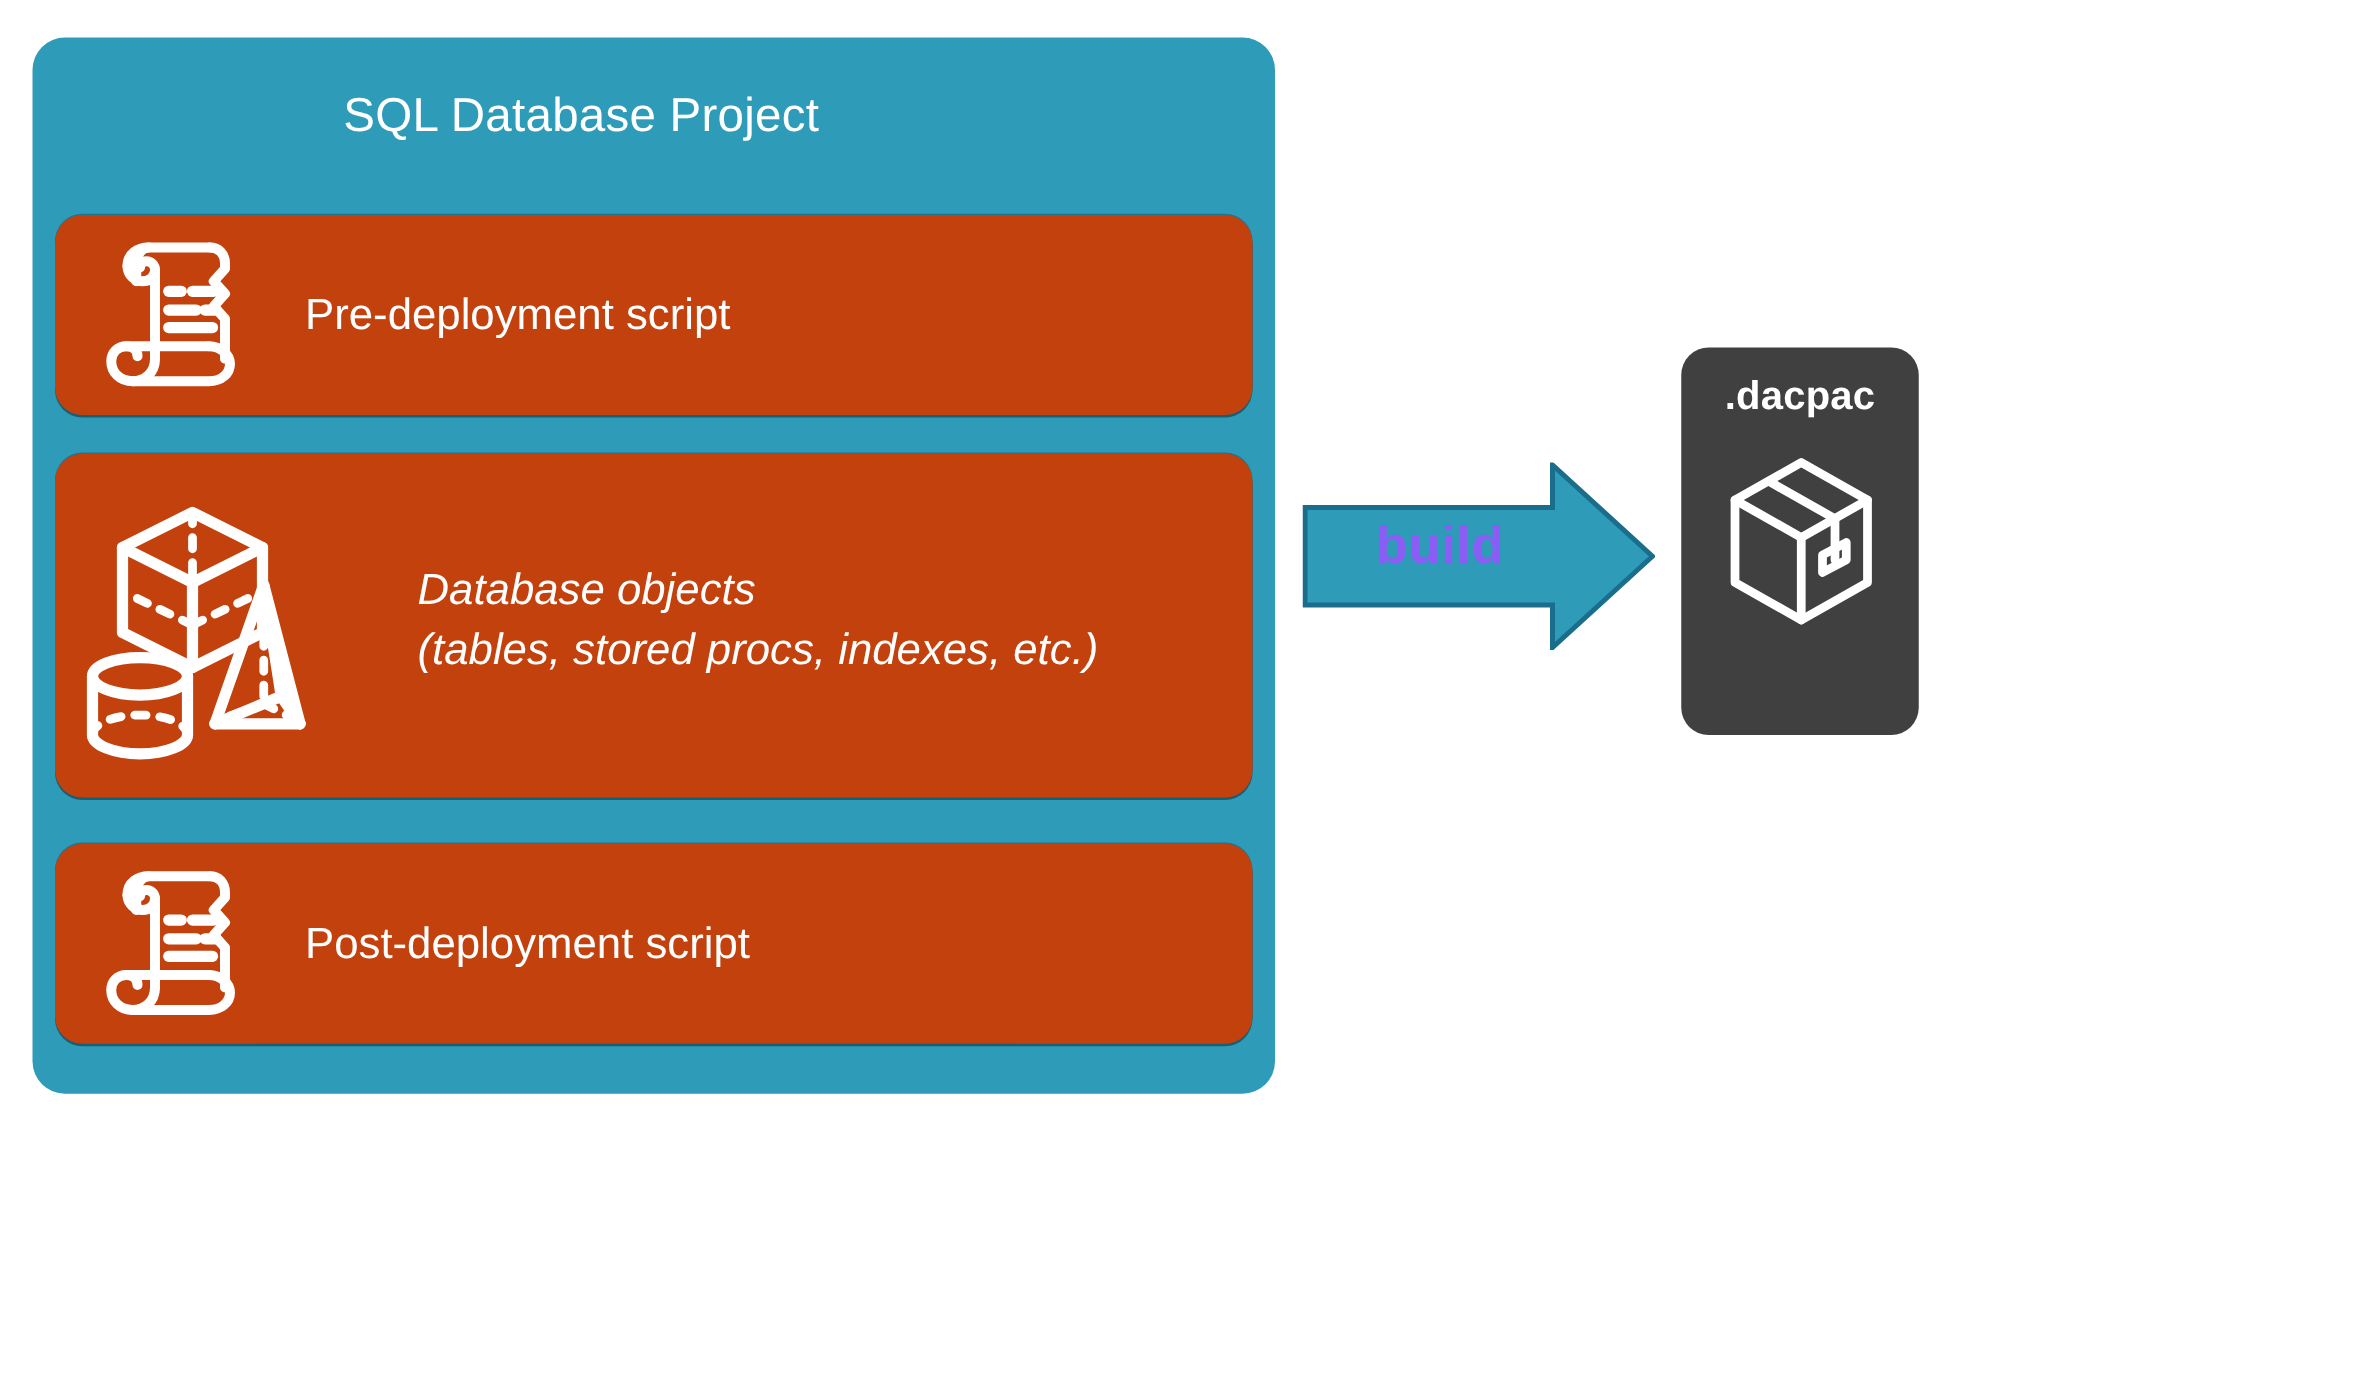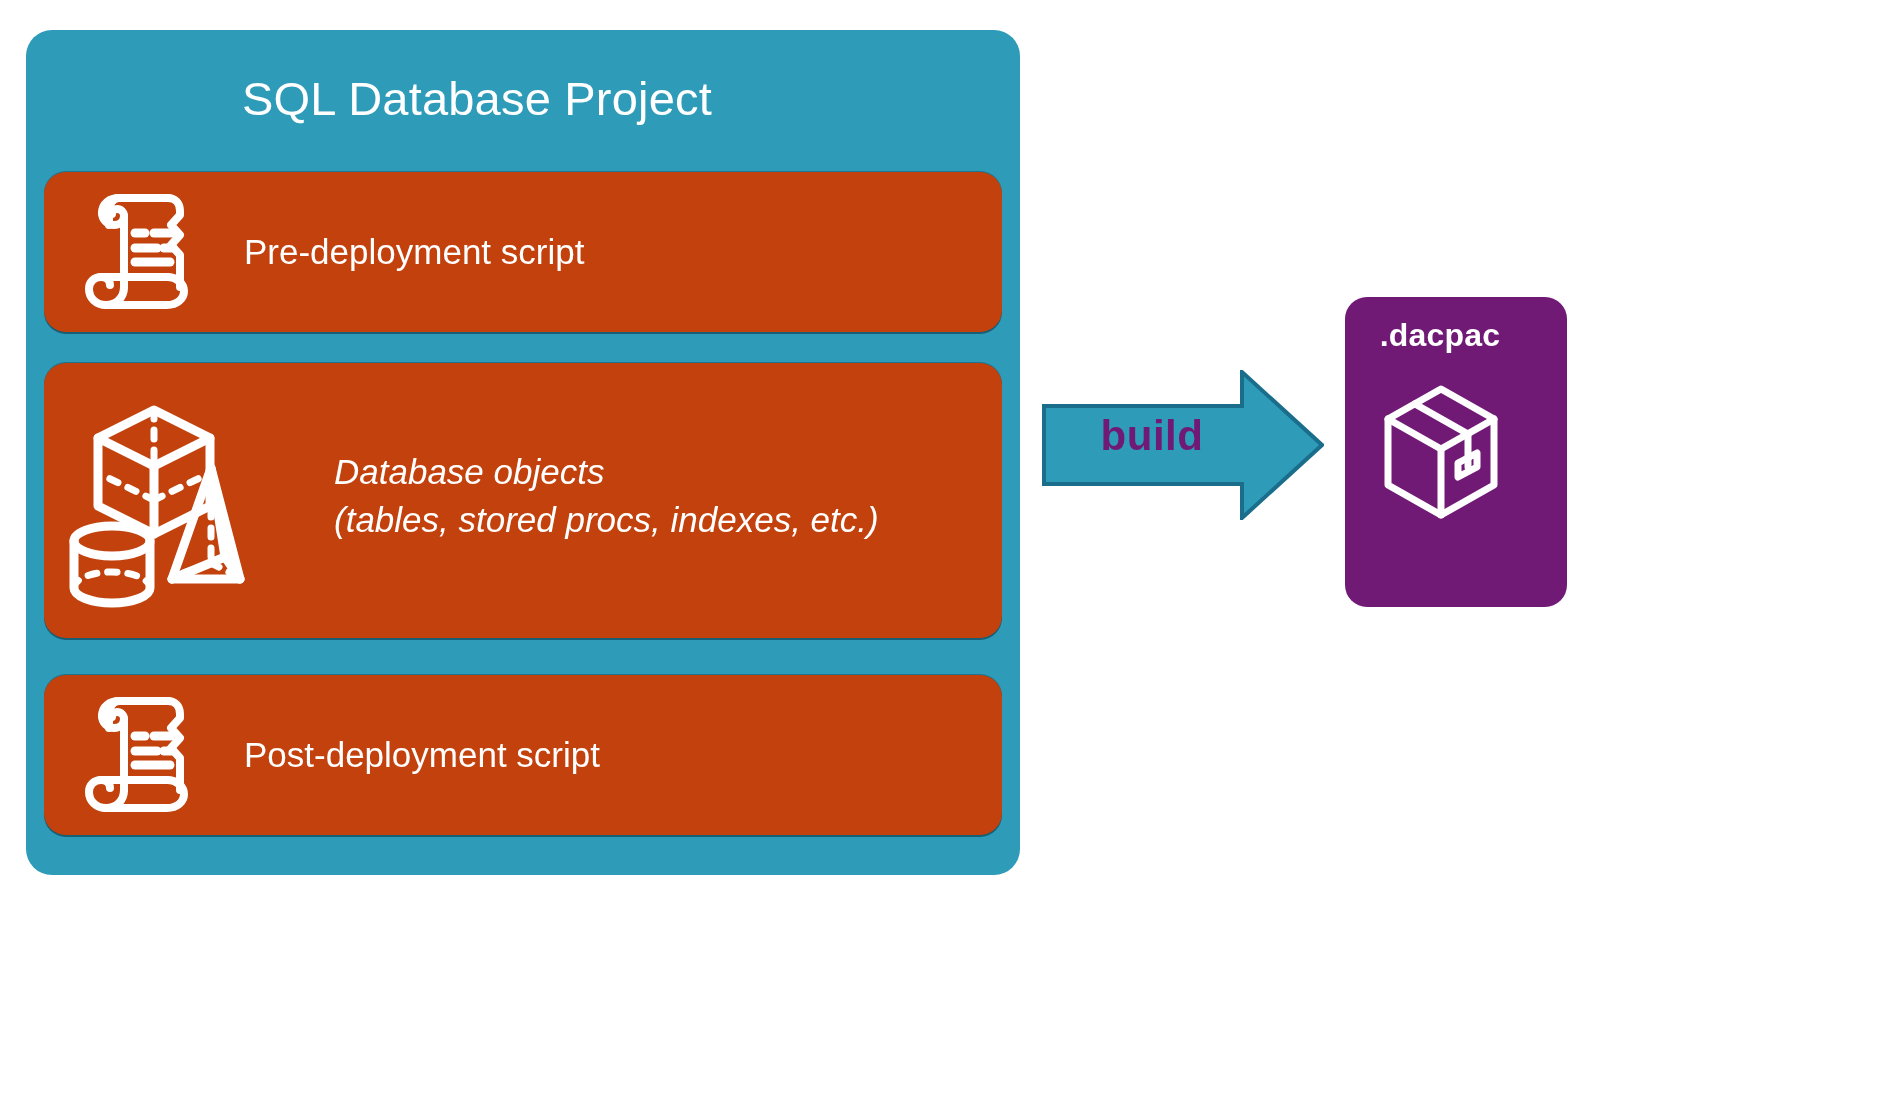--- a/index.html
+++ b/index.html
@@ -26,26 +26,26 @@
     left: 26px;
     top: 30px;
     width: 994px;
     height: 845px;
     background: #2e9bb8;
     border-radius: 26px;
     box-sizing: border-box;
   }
   .project-title {
     position: absolute;
-    left: 12px;
+    left: 0;
     top: 44px;
     width: 878px;
     text-align: center;
     color: #ffffff;
-    font-size: 47px;
+    font-size: 38px;
     font-weight: 400;
     letter-spacing: 0.2px;
     line-height: 1.05;
   }
 
   
   .card {
     position: absolute;
     left: 18px;
     width: 958px;
@@ -84,37 +84,36 @@
     top: 370px;
     width: 282px;
     height: 150px;
   }
   .build-text {
     position: absolute;
     left: 1042px;
     top: 412px;
     width: 220px;
     text-align: center;
-    color: #701a75;
+    color: #8b5cf6;
     font-size: 42px;
     font-weight: 700;
     letter-spacing: 0.5px;
   }
 
   
   .dacpac-panel {
     position: absolute;
     left: 1345px;
     top: 278px;
-    width: 222px;
+    width: 190px;
     height: 310px;
-    background: #701a75;
+    background: #404040;
     border-radius: 22px;
     box-sizing: border-box;
-    margin-top: 19px;
   }
   .dacpac-title {
     position: absolute;
     left: 0;
     top: 20px;
     width: 190px;
     text-align: center;
     color: #ffffff;
     font-size: 32px;
     font-weight: 700;

